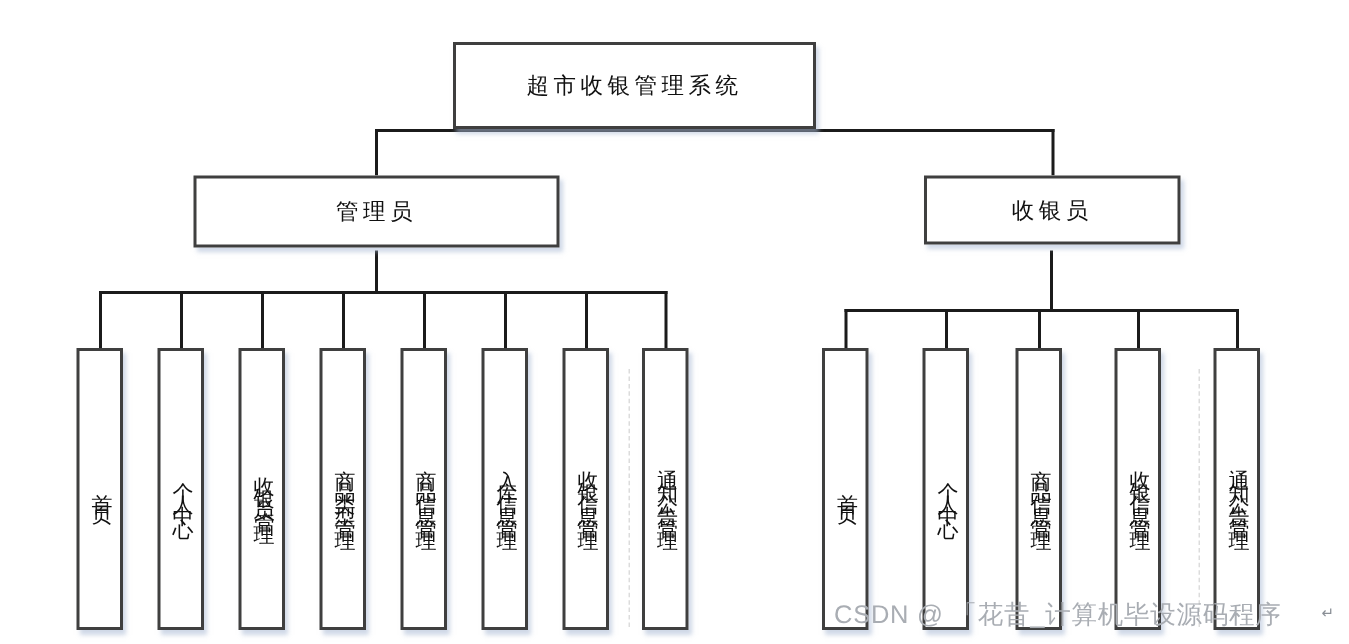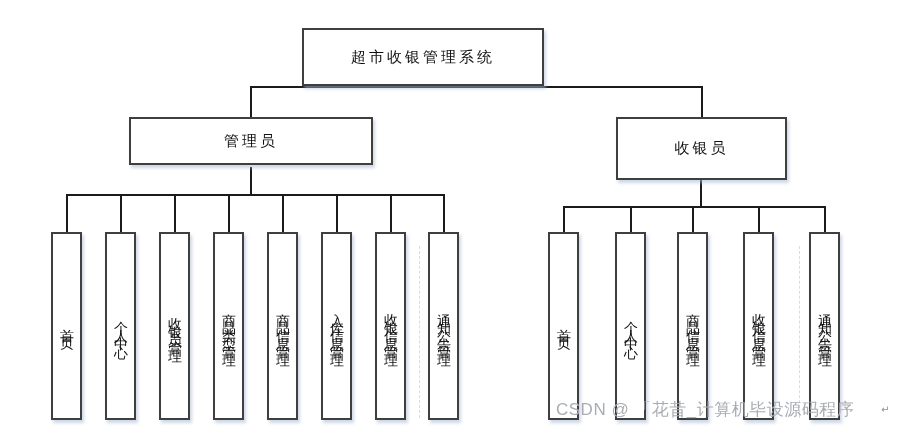--- a/index.html
+++ b/index.html
@@ -96,21 +96,21 @@
   <div class="guide" style="left:799px; top:246px; height:172px;"></div>
 
   <div class="box" style="left:302px; top:10px; width:242px; height:58px;margin-top:18px;">
     <span class="hlabel">超市收银管理系统</span>
   </div>
 
   <div class="box" style="left:129px; top:117px; width:244px; height:48px;">
     <span class="hlabel">管理员</span>
   </div>
 
-  <div class="box" style="left:616px; top:117px; width:171px; height:63px;">
+  <div class="box" style="left:616px; top:117px; width:171px; height:46px;">
     <span class="hlabel">收银员</span>
   </div>
 
   <div class="box leaf" style="left:51px;  top:232px; width:31px; height:188px;">
     <span>首页</span>
   </div>
   <div class="box leaf" style="left:105px; top:232px; width:31px; height:188px;">
     <span>个人中心</span>
   </div>
   <div class="box leaf" style="left:159px; top:232px; width:31px; height:188px;">

